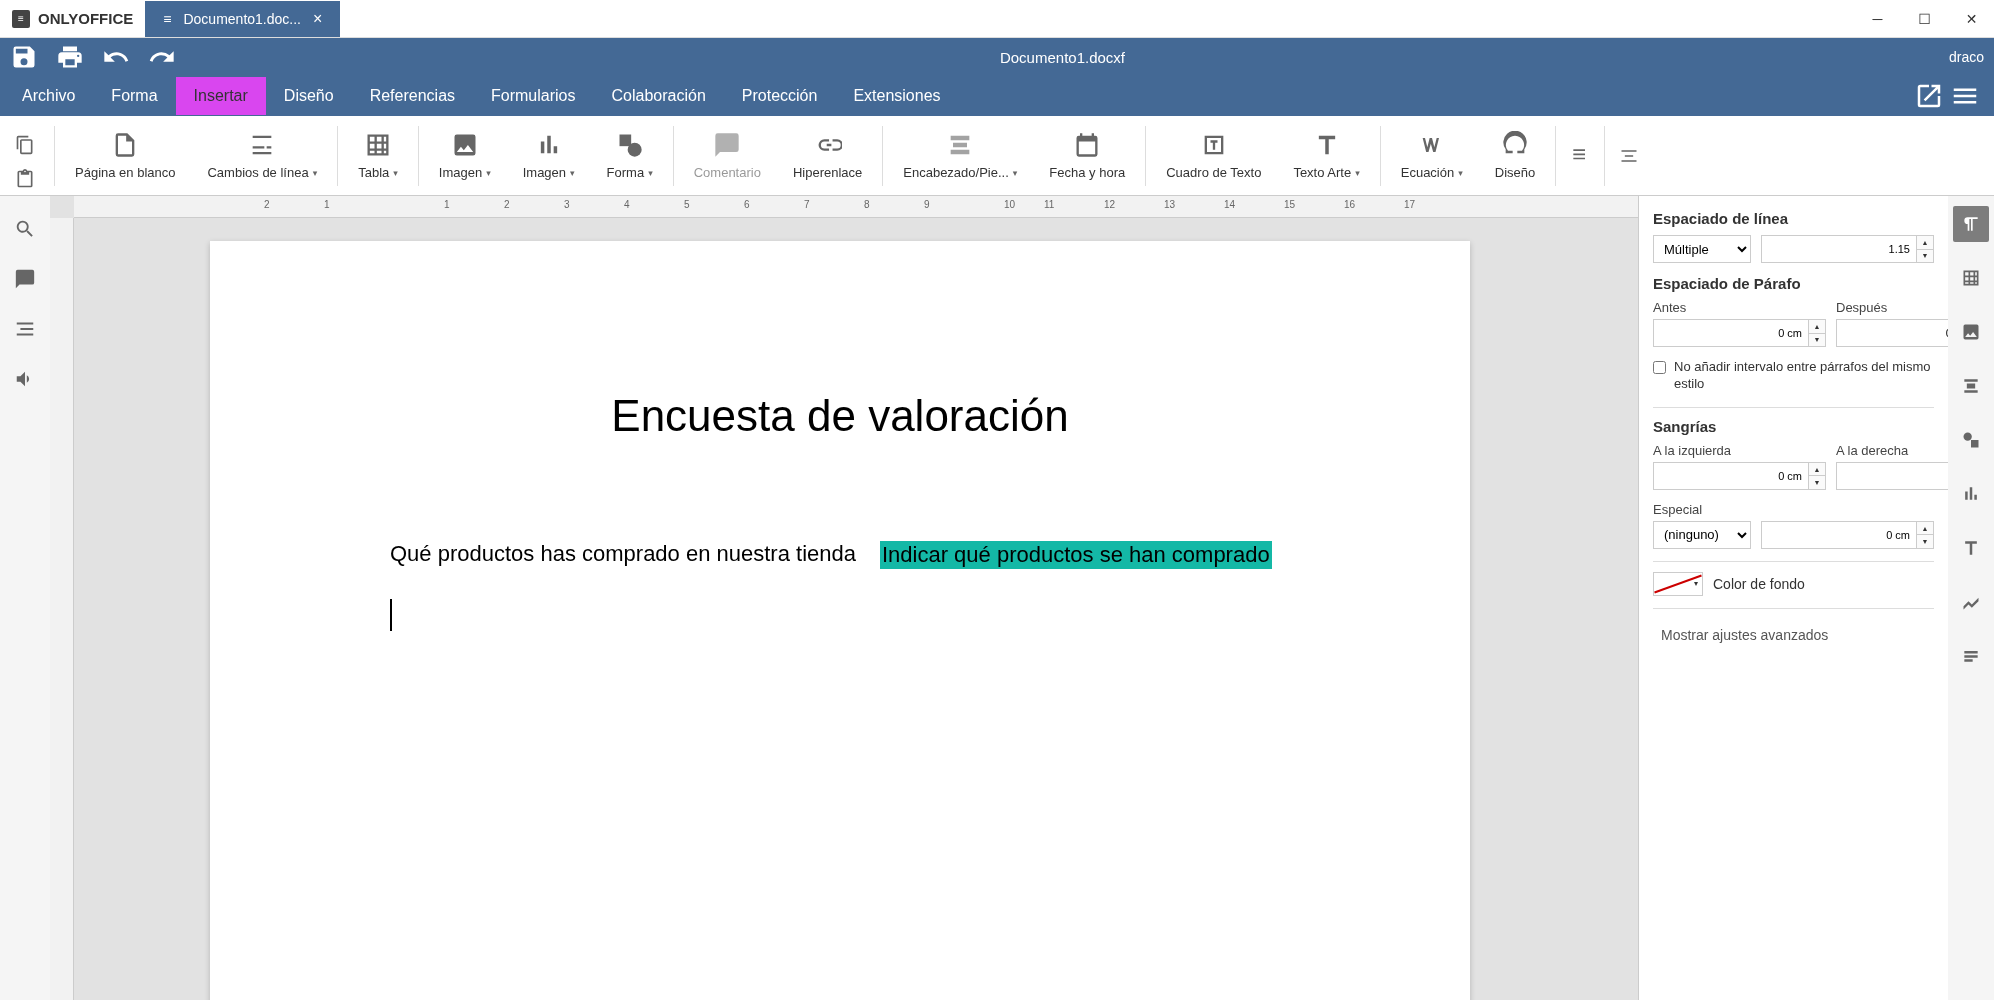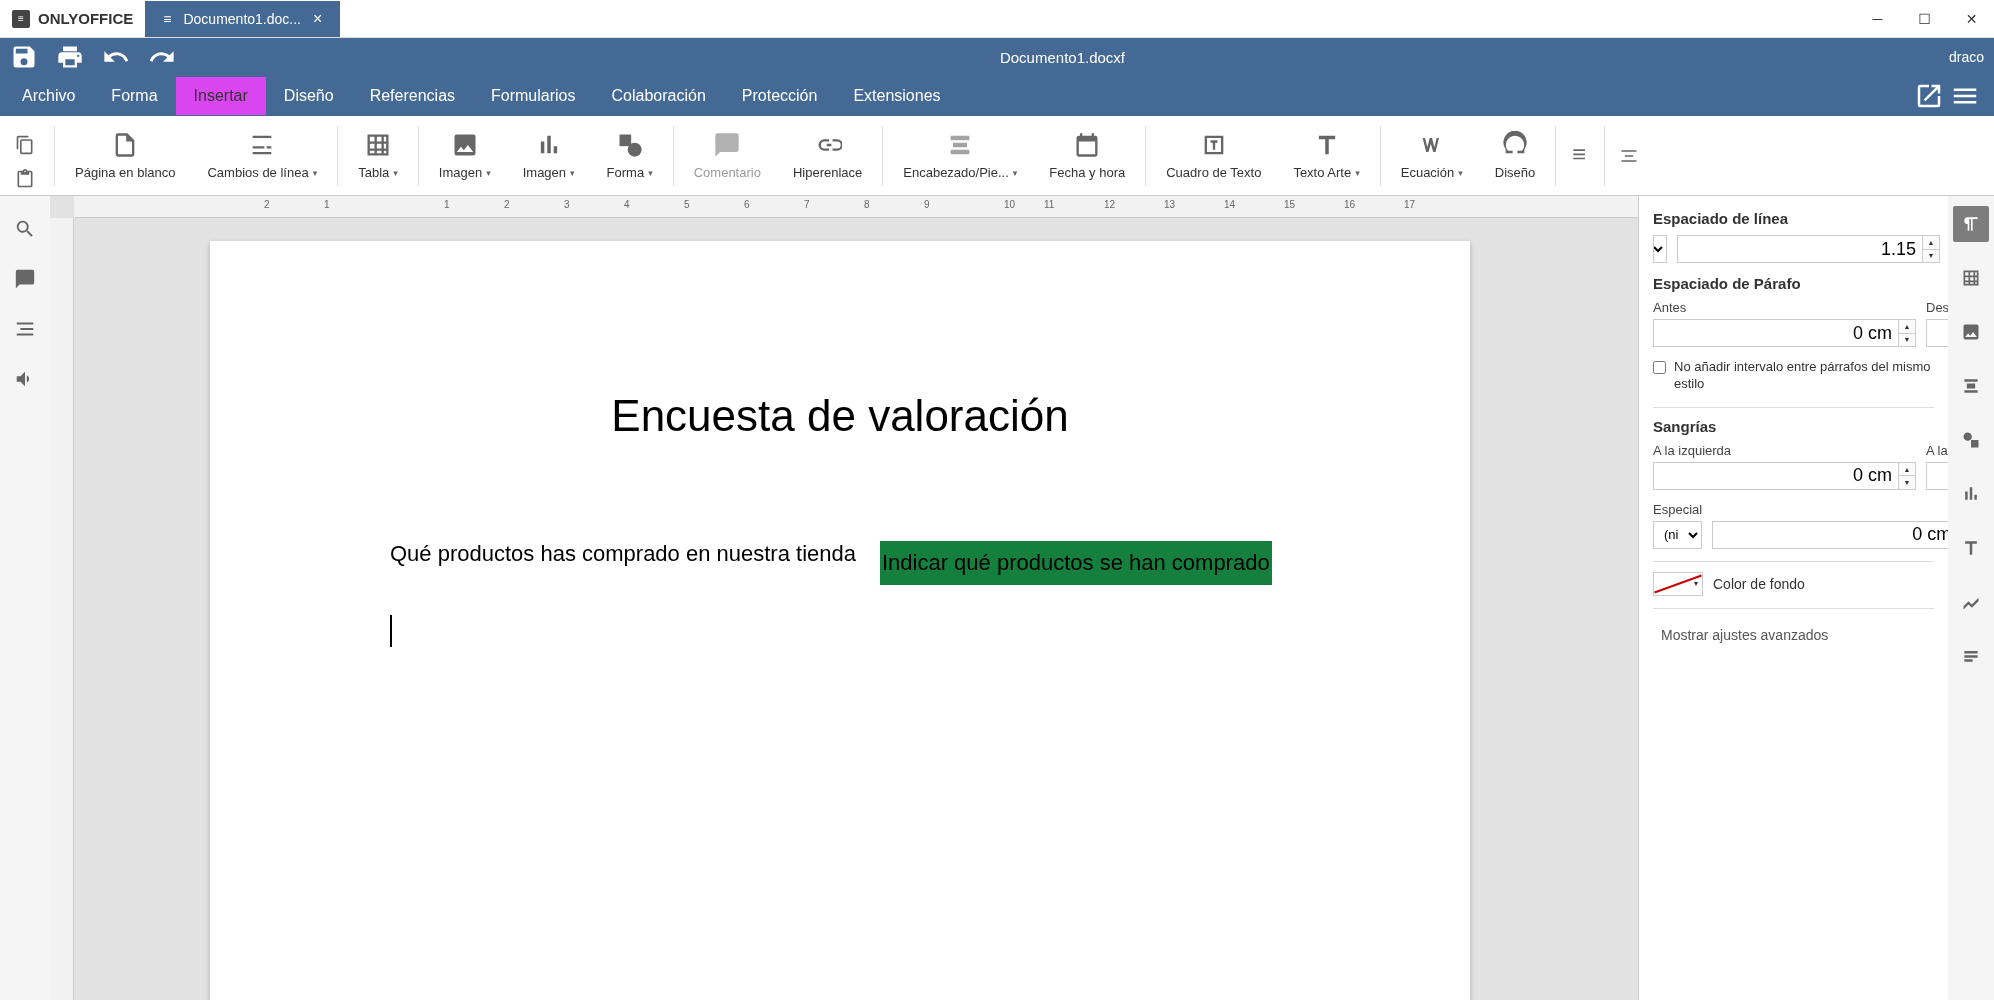--- a/index.html
+++ b/index.html
@@ -49,33 +49,33 @@
 .doc-wrapper { flex: 1; background: #e2e2e2; position: relative; overflow: hidden; }
 .vruler { position: absolute; left: 0; top: 22px; width: 24px; bottom: 0; background: #f2f2f2; border-right: 1px solid #ccc; }
 .hruler { position: absolute; left: 24px; top: 0; right: 0; height: 22px; background: #f2f2f2; border-bottom: 1px solid #ccc; font-size: 10px; color: #666; display: flex; align-items: center; }
 .hruler-inner { position: relative; margin-left: 130px; width: 1250px; height: 100%; }
 .hruler-tick { position: absolute; top: 3px; font-size: 10px; }
 .tab-marker { position: absolute; left: 28px; top: 3px; width: 14px; height: 14px; border: 1px solid #666; }
 
 .page { position: absolute; left: 160px; top: 45px; width: 1260px; height: 1600px; background: #fff; box-shadow: 0 2px 6px rgba(0,0,0,0.2); padding: 150px 180px; }
 .doc-title { font-size: 44px; text-align: center; margin-bottom: 100px; color: #000; }
 .doc-line { font-size: 22px; color: #000; display: flex; gap: 24px; }
-.form-field { background: #15803d; padding: 9px 2px; }
+.form-field { background: #14b8a6; padding: 1px 2px; }
 .cursor-line { margin-top: 30px; }
 .text-cursor { display: inline-block; width: 2px; height: 32px; background: #000; }
 
 
 .right-panel { width: 310px; background: #fff; border-left: 1px solid #ccc; padding: 14px 14px; font-size: 14px; color: #333; overflow-y: auto; }
 .rp-heading { font-weight: bold; font-size: 15px; margin-bottom: 8px; }
 .rp-row { display: flex; gap: 10px; margin-bottom: 12px; align-items: center; }
 .rp-col { flex: 1; }
 .rp-label { font-size: 13px; margin-bottom: 4px; color: #444; }
 .rp-select { width: 100%; height: 28px; border: 1px solid #ccc; padding: 0 6px; font-size: 13px; background: #fff; }
 .rp-spinner { display: flex; width: 100%; }
-.rp-spinner input { flex: 1; height: 28px; border: 1px solid #ccc; border-right: none; text-align: right; padding: 0 6px; font-size: 18px; }
+.rp-spinner input { flex: 1; height: 28px; border: 1px solid #ccc; border-right: none; text-align: right; padding: 0 6px; font-size: 11px; }
 .rp-spin-btns { width: 18px; display: flex; flex-direction: column; }
 .rp-spin-btns div { flex: 1; border: 1px solid #ccc; font-size: 7px; display: flex; align-items: center; justify-content: center; cursor: pointer; background: #fafafa; }
 .rp-spin-btns div:first-child { border-bottom: none; }
 .rp-check { display: flex; align-items: flex-start; gap: 8px; margin-bottom: 14px; }
 .rp-check input { margin-top: 2px; }
 .rp-check label { font-size: 13px; line-height: 1.3; }
 .rp-sep { height: 1px; background: #ddd; margin: 10px 0; }
 .rp-color-box { width: 50px; height: 24px; border: 1px solid #ccc; display: flex; align-items: center; justify-content: center; position: relative; }
 .rp-color-strike { position: absolute; width: 50px; height: 2px; background: #c00; transform: rotate(-20deg); }
 .rp-link { color: #555; text-align: left; padding: 8px; cursor: pointer; }

